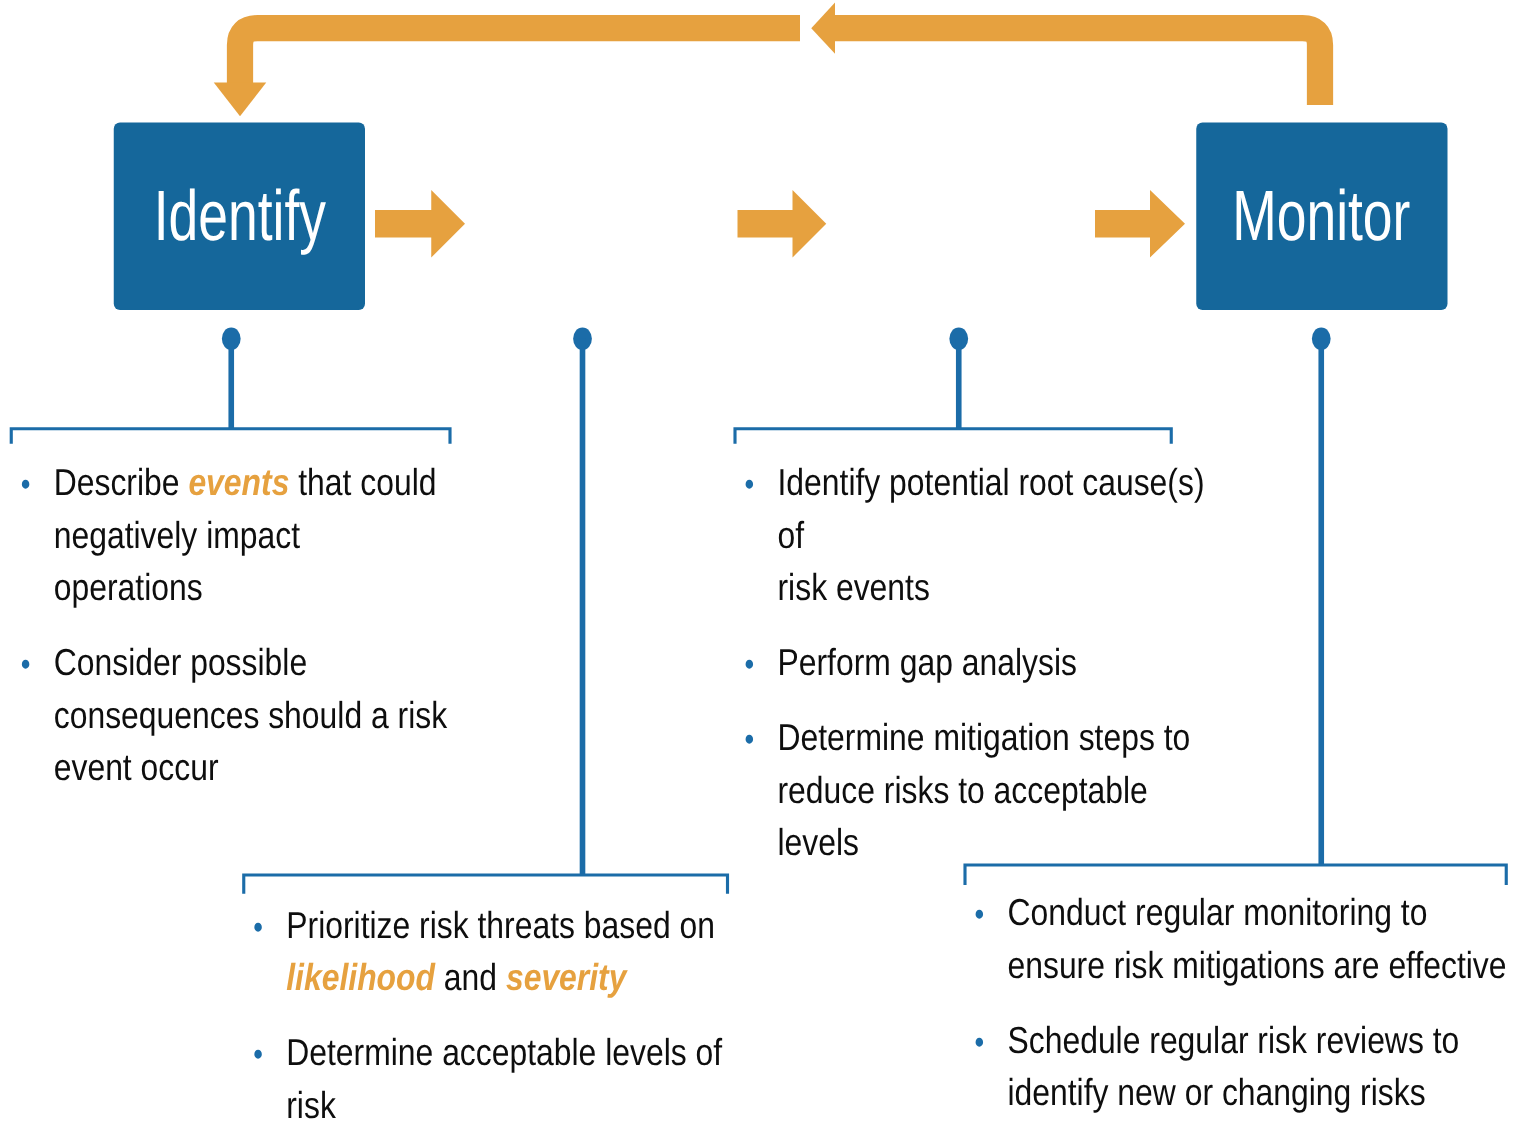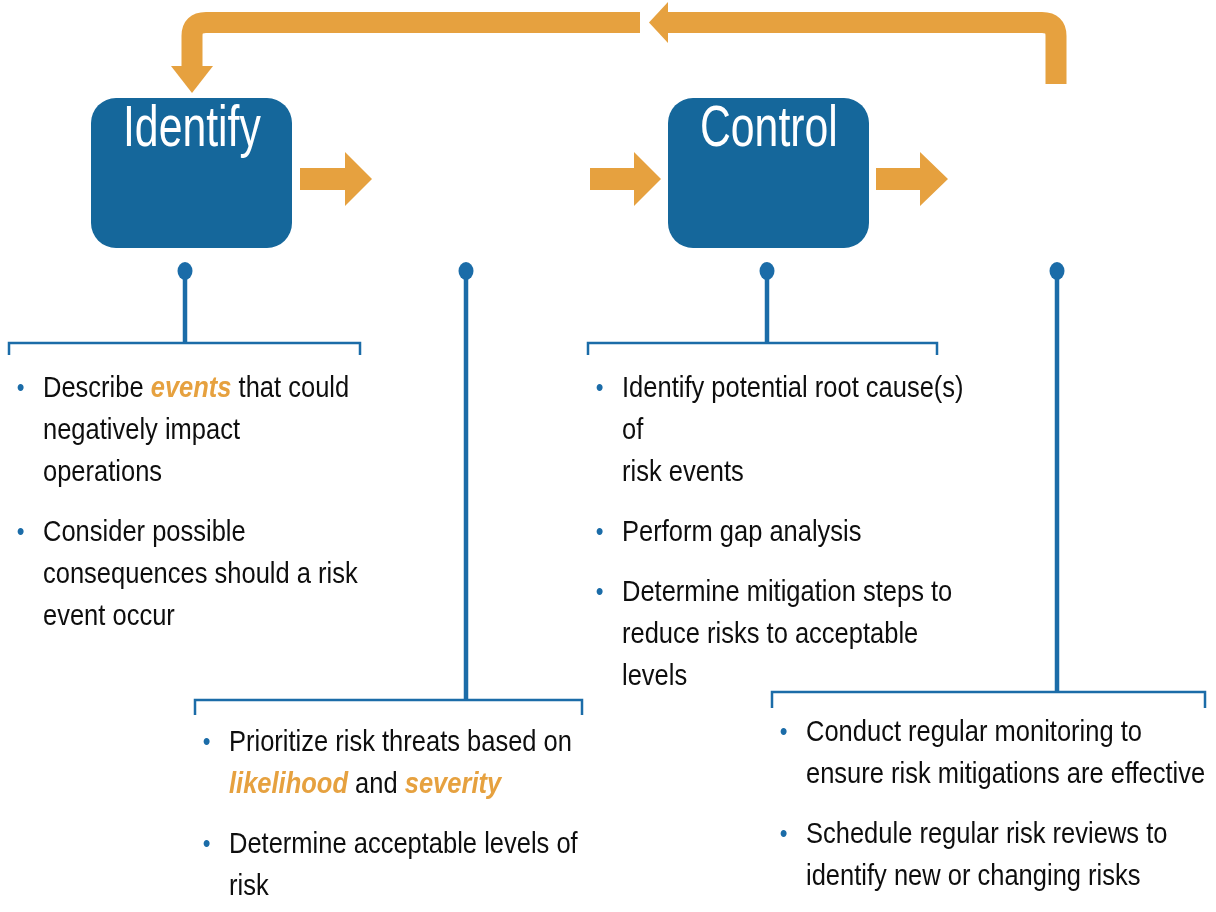--- a/index.html
+++ b/index.html
@@ -20,22 +20,22 @@
     font-family:"Liberation Sans","DejaVu Sans",sans-serif;
   }
   .layer{position:absolute;left:0;top:0;pointer-events:none;}
   .orange-shape{fill:var(--arrow-orange);}
   .orange-stroke{stroke:var(--arrow-orange);fill:none;stroke-width:21;}
   .blue-fill{fill:var(--connector-blue);}
   .blue-line{stroke:var(--connector-blue);fill:none;stroke-width:4.5;}
   .blue-bracket{stroke:var(--connector-blue);fill:none;stroke-width:2.5;}
   .stage-box{
     position:absolute;top:98px;width:201px;height:150px;
-    background:var(--box-blue);border-radius:25px;
-    display:flex;align-items:flex-start;justify-content:center;
+    background:var(--box-blue);border-radius:5px;
+    display:flex;align-items:center;justify-content:center;
   }
   .stage-label{
     color:var(--label-text);
     font-size:57px;line-height:1;
     transform:scaleX(0.75);transform-origin:50% 50%;
     white-space:nowrap;
   }
   .notes{
     position:absolute;
     font-size:30px;line-height:42px;color:var(--body-text);
@@ -87,22 +87,22 @@
 
     <path class="blue-bracket" d="M 9 355 L 9 343 L 360 343 L 360 355"></path>
     <path class="blue-bracket" d="M 588 355 L 588 343 L 937 343 L 937 355"></path>
     <path class="blue-bracket" d="M 195 715 L 195 700 L 582 700 L 582 715"></path>
     <path class="blue-bracket" d="M 772 708 L 772 692 L 1205 692 L 1205 708"></path>
   </svg>
 
   <div class="stage-box" id="box-identify">
     <span class="stage-label">Identify</span>
   </div>
-  <div class="stage-box" id="box-control">
-    <span class="stage-label">Control</span>
+  <div class="stage-box" id="box-monitor">
+    <span class="stage-label">Monitor</span>
   </div>
 
   <div class="notes" id="identify-notes">
     <div class="bullet-row">
       <span class="bullet-glyph">•</span>
       <div class="notes-text"><span>Describe </span><span class="em">events</span><span> that could
 negatively impact operations</span></div>
     </div>
     <div class="bullet-row">
       <span class="bullet-glyph">•</span>

